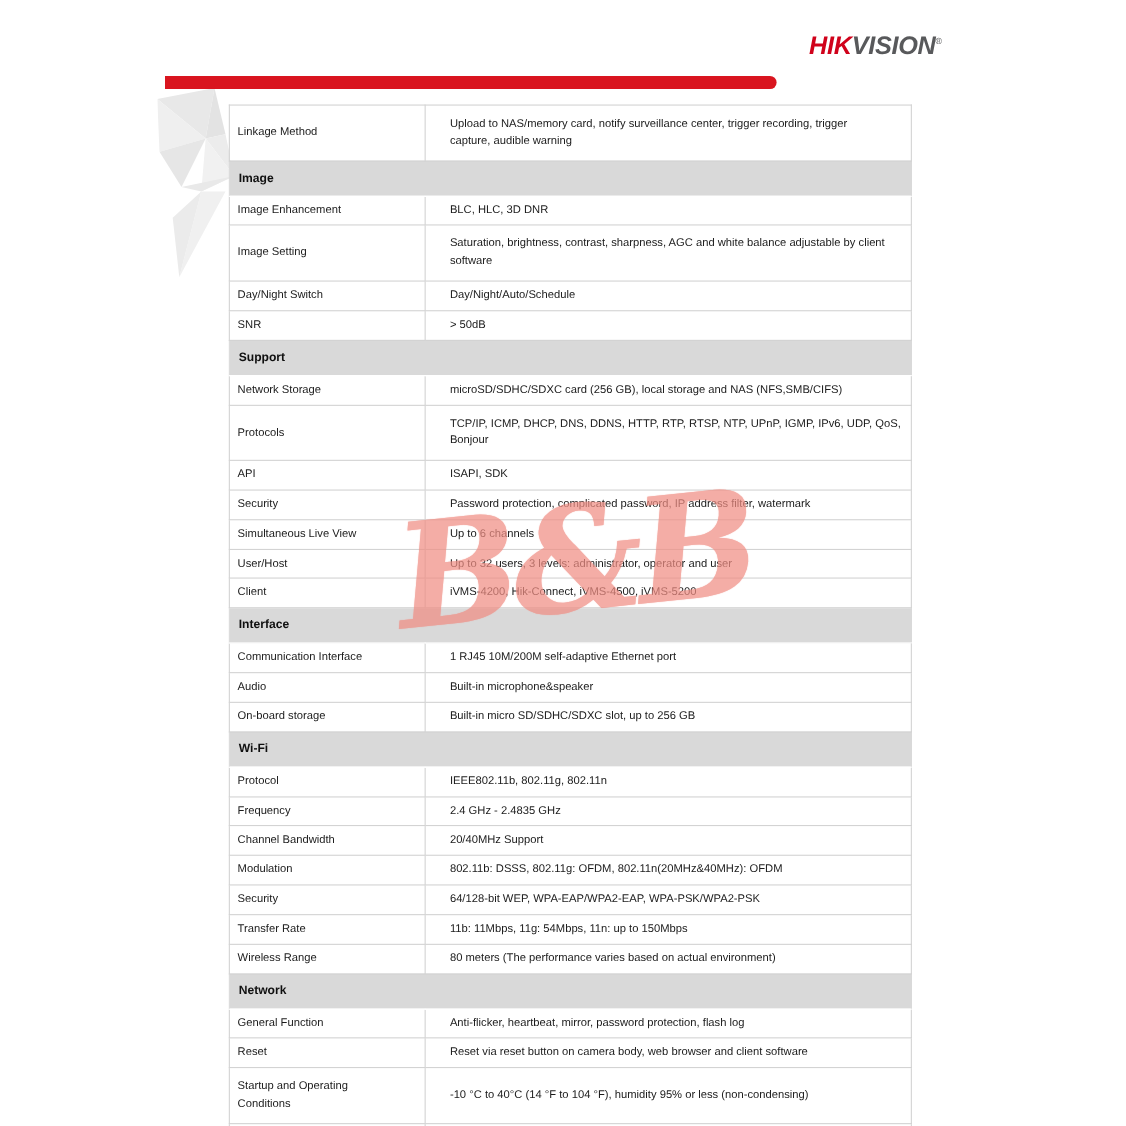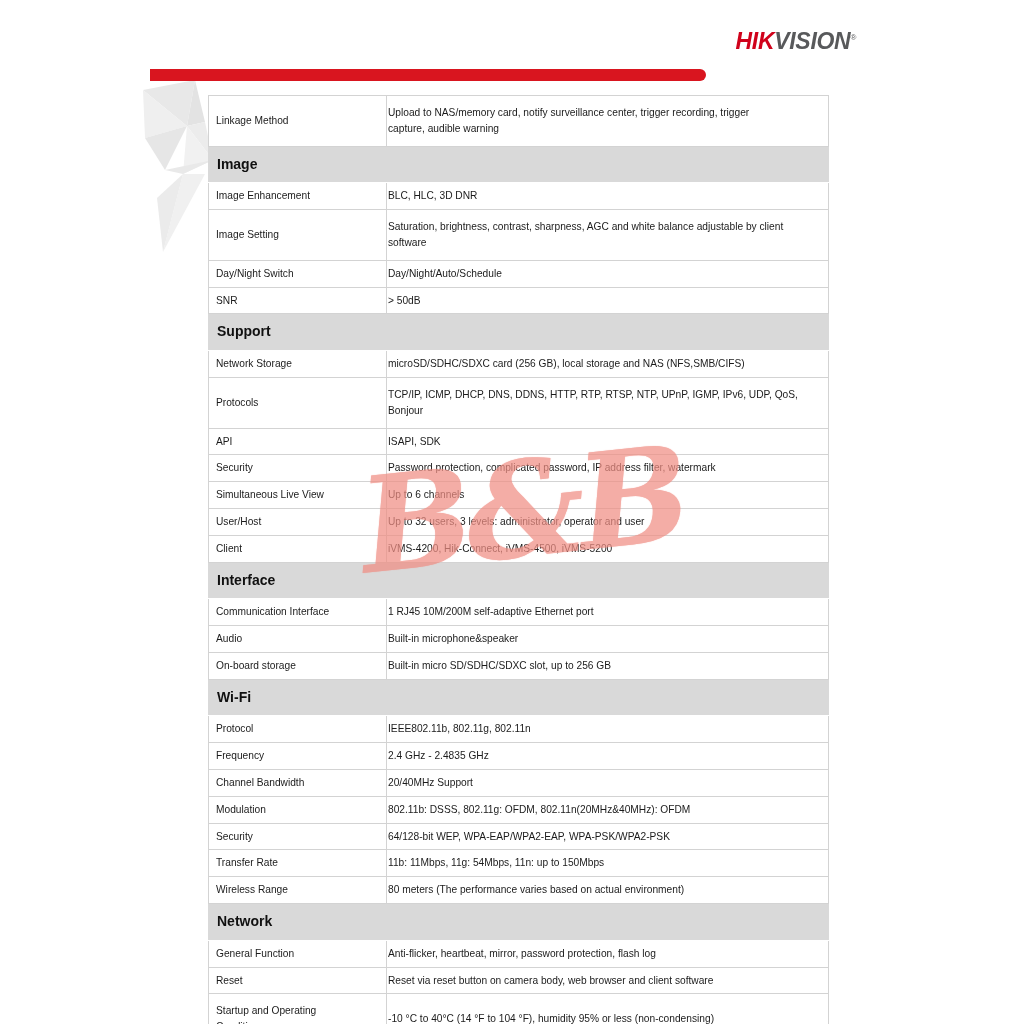--- a/index.html
+++ b/index.html
@@ -89,27 +89,27 @@
     font-size: 10.2px;
     color: #1b1b1b;
     line-height: 1.55;
     padding: 5px 8px 5px 8px;
     background: #ffffff;
   }
   #spec-table td.label {
     padding-left: 7px;
   }
   #spec-table td.value {
-    padding-left: 1px;
+    padding-left: 22px;
   }
 
   #spec-table tr.section-row td {
     background: #d9d9d9;
     font-weight: bold;
-    font-size: 14px;
+    font-size: 11px;
     border-left-color: #d9d9d9;
     border-right-color: #d9d9d9;
     border-top-color: #ffffff;
     border-bottom-color: #ffffff;
     padding-top: 7px;
     padding-bottom: 7px;
     color: #101010;
   }
 
   #spec-table tr.tall td { padding-top: 9px; padding-bottom: 9px; }

